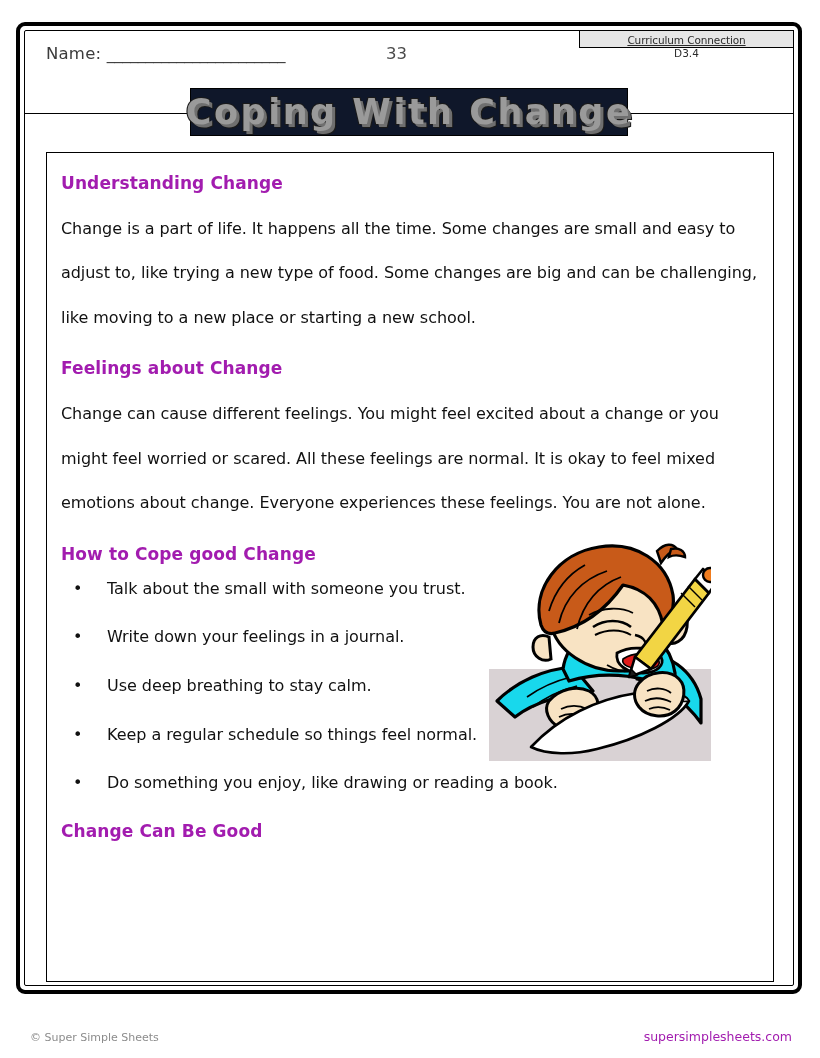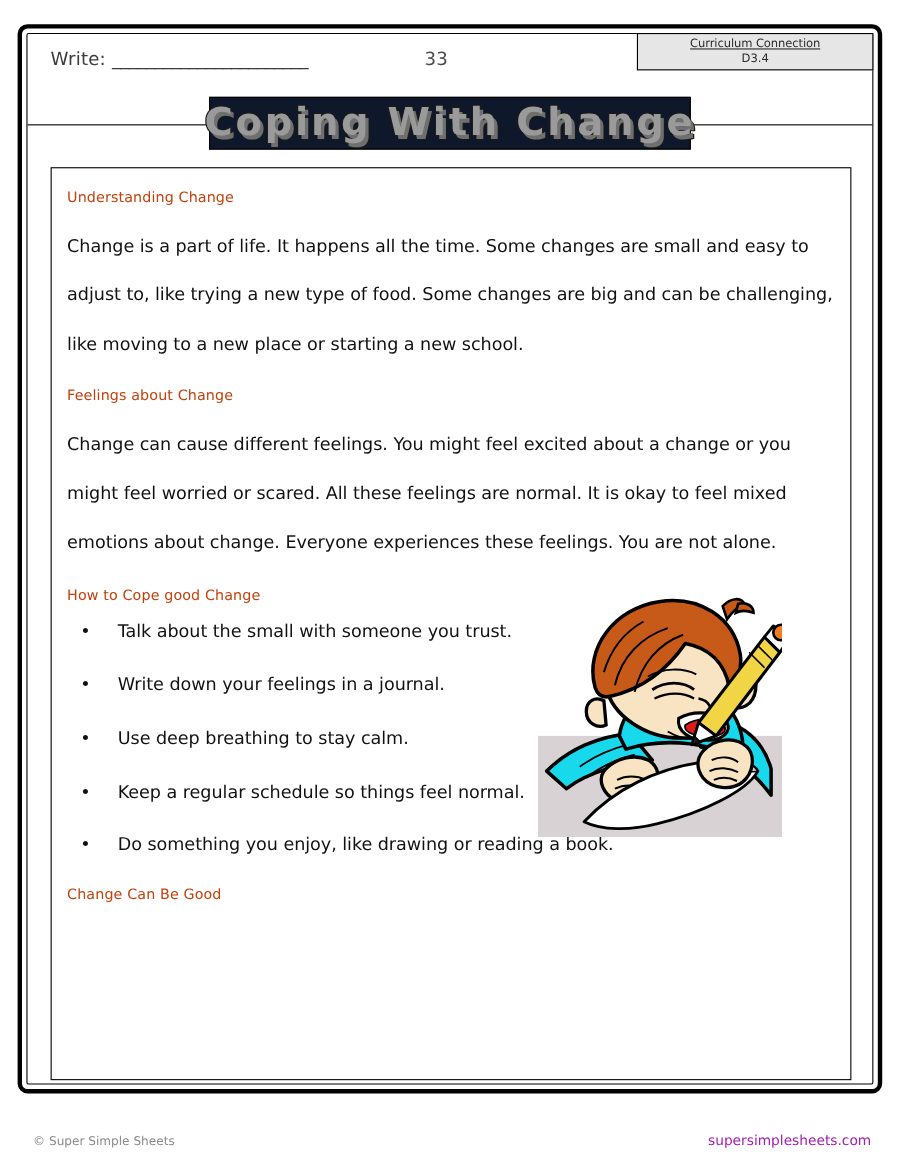--- a/index.html
+++ b/index.html
@@ -56,21 +56,21 @@
   .name-blank { color: #3c3c3c; letter-spacing: -0.5px; }
   .page-number {
     position: absolute;
     left: 362px; top: 14px;
     font-size: 16.5px;
     color: #4a4a4a;
   }
   .cc-box {
     position: absolute;
     right: 0; top: 0;
-    width: 215px; height: 34px;
+    width: 215px; height: 18px;
     background: #e6e6e6;
     border: 1.2px solid #000;
     box-sizing: border-box;
     text-align: center;
     padding-top: 3px;
   }
   .cc-title {
     font-size: 10.5px;
     color: #2b2b2b;
     text-decoration: underline;
@@ -127,23 +127,23 @@
     background: #fff;
   }
   .content-inner {
     position: absolute;
     left: 14px; top: 20px;
     width: 700px;
   }
 
   h3.sec {
     margin: 0 0 14px 0;
-    font-size: 13px;
-    font-weight: normal;
-    color: #c2410c;
+    font-size: 17px;
+    font-weight: bold;
+    color: #a21caf;
     letter-spacing: .1px;
   }
   p.body {
     margin: 0 0 18px 0;
     font-size: 16px;
     color: #111;
     line-height: 2.78;
     letter-spacing: -0.05px;
   }
   .sec-block { margin-bottom: 12px; }
@@ -196,21 +196,21 @@
 </head>
 <body>
 
 <div class="page">
 
   <div class="frame-outer"></div>
   <div class="frame-inner"></div>
 
   <div class="header">
     <div class="name-line">
-      <span class="name-label">Write:</span>
+      <span class="name-label">Name:</span>
       <span class="name-blank">_______________________</span>
     </div>
     <div class="page-number">33</div>
     <div class="cc-box">
       <span class="cc-title">Curriculum Connection</span>
       <span class="cc-code">D3.4</span>
     </div>
   </div>
 
   <div class="title-rule"></div>

